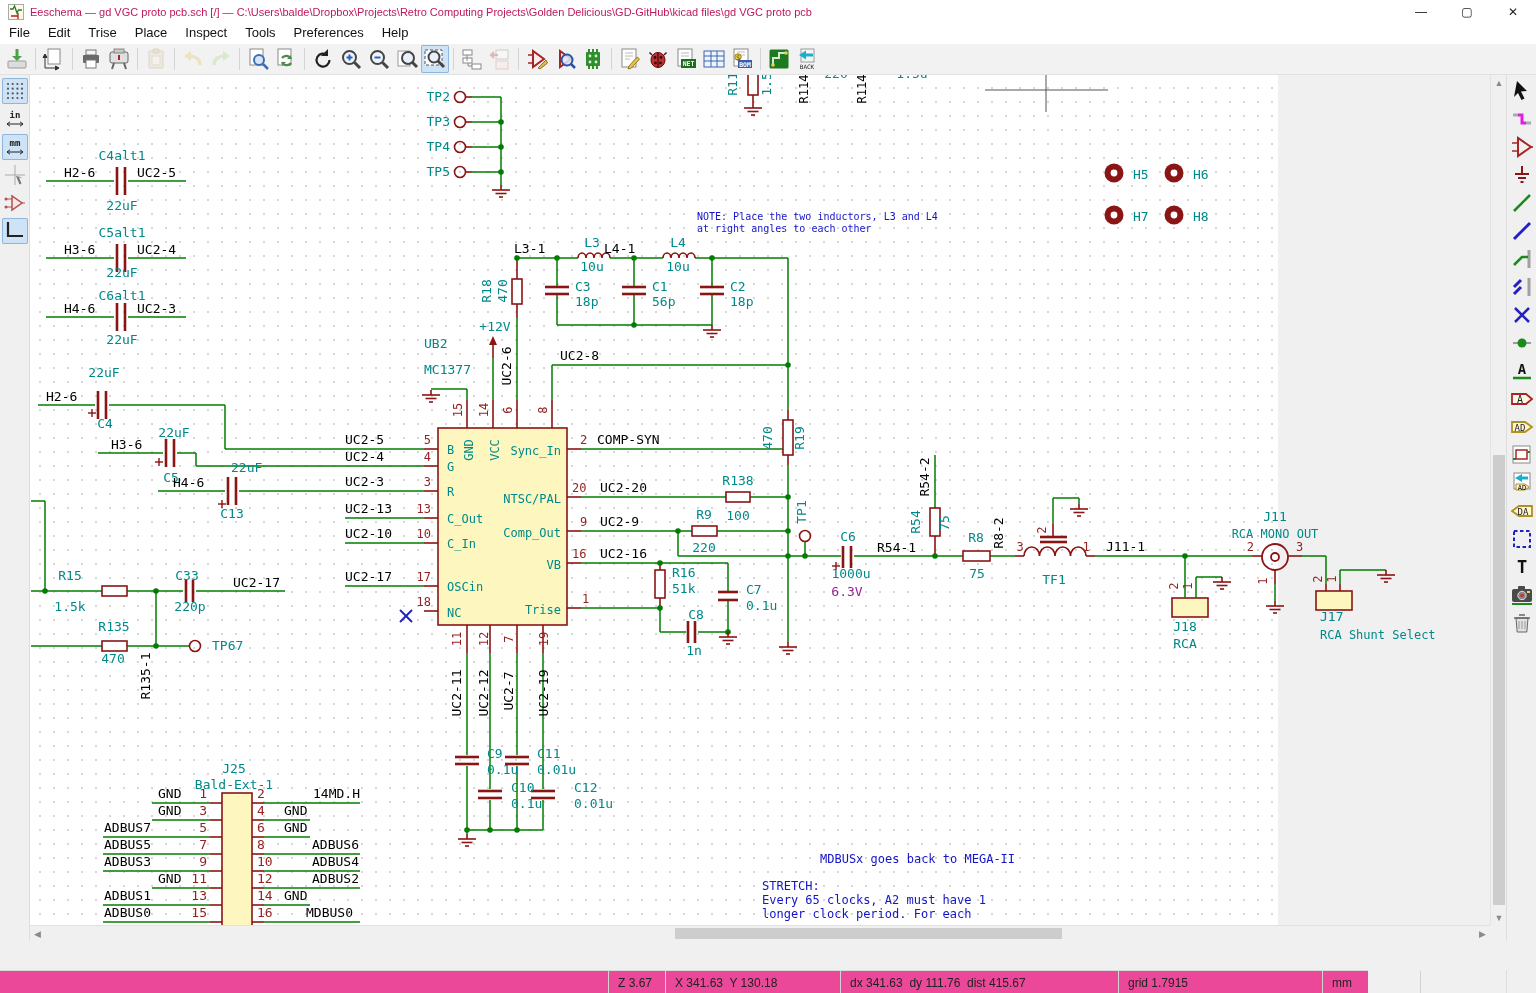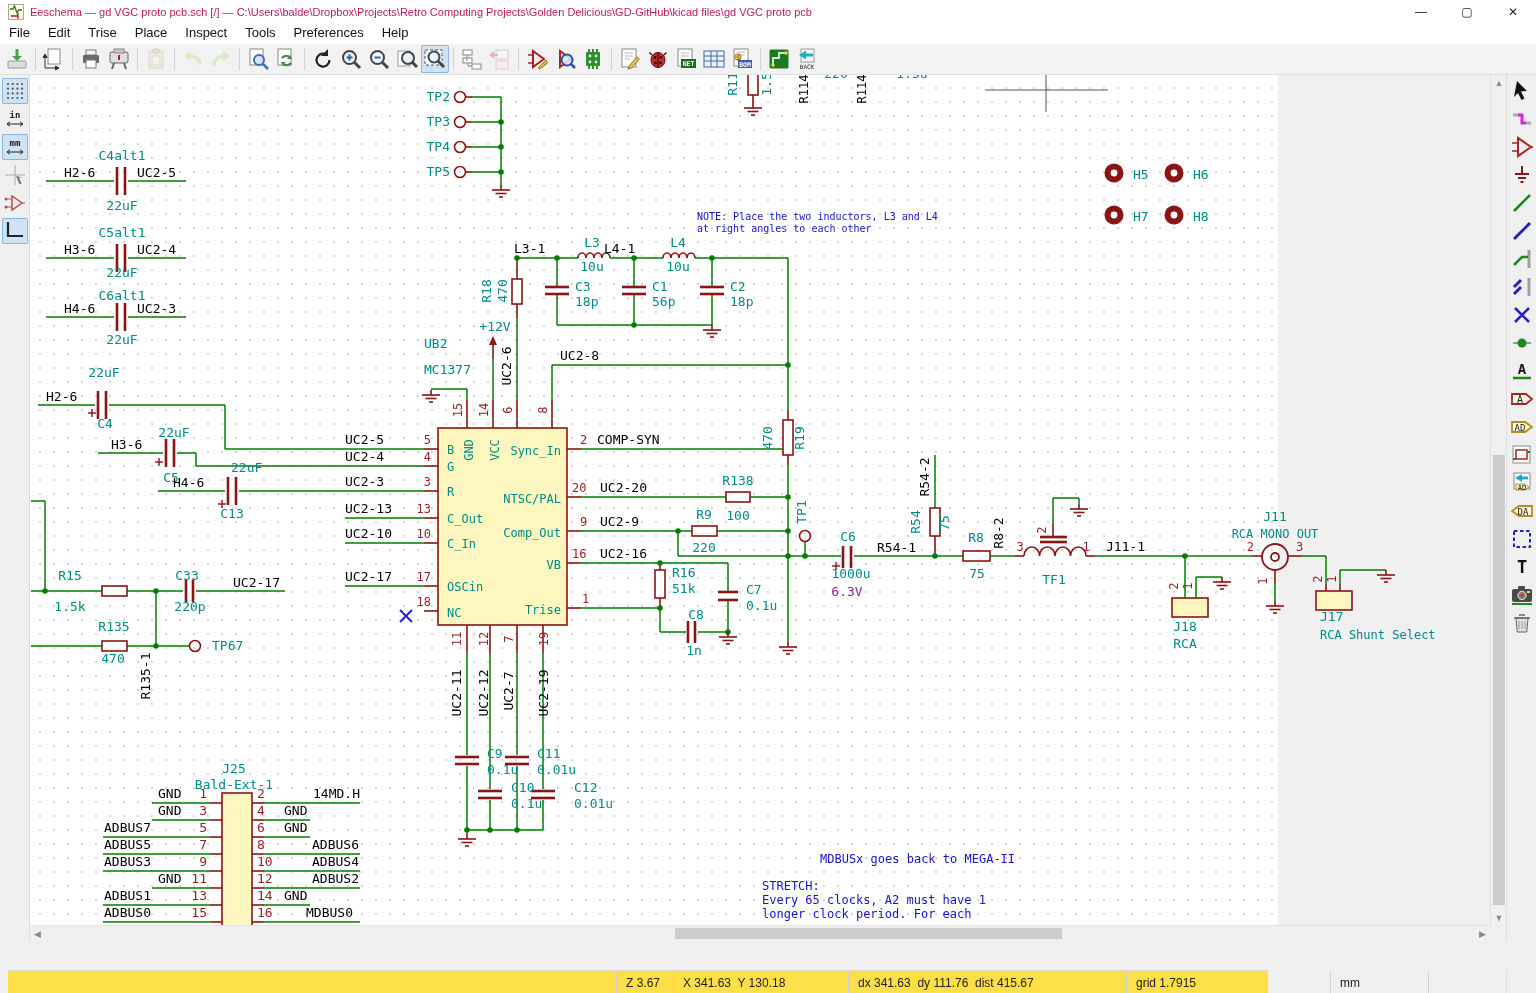--- a/index.html
+++ b/index.html
@@ -21,21 +21,21 @@
   #canvas{position:absolute;left:30px;top:75px;width:1248px;height:850px;background:#fff;
     background-image:radial-gradient(#d6d6d6 1px,transparent 1px);background-size:14px 14px;background-position:3px 6px;}
   #schsvg{position:absolute;left:0;top:0}
   #vscroll{position:absolute;left:1490px;top:75px;width:16px;height:850px;background:#f0f0f0;border-left:1px solid #e2e2e2}
   #vthumb{position:absolute;left:2px;top:380px;width:12px;height:450px;background:#cdcdcd}
   .scrarrow{position:absolute;left:0;width:16px;height:15px;color:#8a8a8a;font-size:9px;display:flex;align-items:center;justify-content:center}
   #hscroll{position:absolute;left:30px;top:925px;width:1460px;height:15px;background:#f0f0f0;border-top:1px solid #e2e2e2}
   #hthumb{position:absolute;left:645px;top:2px;width:387px;height:11px;background:#cdcdcd}
   .hArr{position:absolute;top:0;width:15px;height:15px;color:#8a8a8a;font-size:9px;display:flex;align-items:center;justify-content:center}
   #statusband{position:absolute;left:0;top:940px;width:1536px;height:30px;background:#f0f0f0}
-  #statusbar{position:absolute;left:8px;top:970px;width:1260px;height:23px;background:#fde047;border-top:1px solid #d9d9d9;font-size:12px;color:#222}
+  #statusbar{position:absolute;left:0;top:970px;width:1368px;height:23px;background:#ec4899;border-top:1px solid #d9d9d9;font-size:12px;color:#222}
   .sfield{position:absolute;top:0;height:23px;display:flex;align-items:center;padding-left:9px;border-left:1px solid #d2d2d2;white-space:pre;box-sizing:border-box}
   svg text{font-family:"DejaVu Sans Mono",monospace}
 </style>
 </head>
 <body>
 
 <div id="titlebar">
   <svg class="appico" width="16" height="16" viewBox="0 0 16 16">
     <rect x="0.5" y="0.5" width="15" height="15" fill="#fffbe8" stroke="#aaa"></rect>
     <path d="M2 5h3l1.5-3 2.5 7 1.5-3H14" stroke="#2a7a2a" fill="none" stroke-width="1.3"></path>

